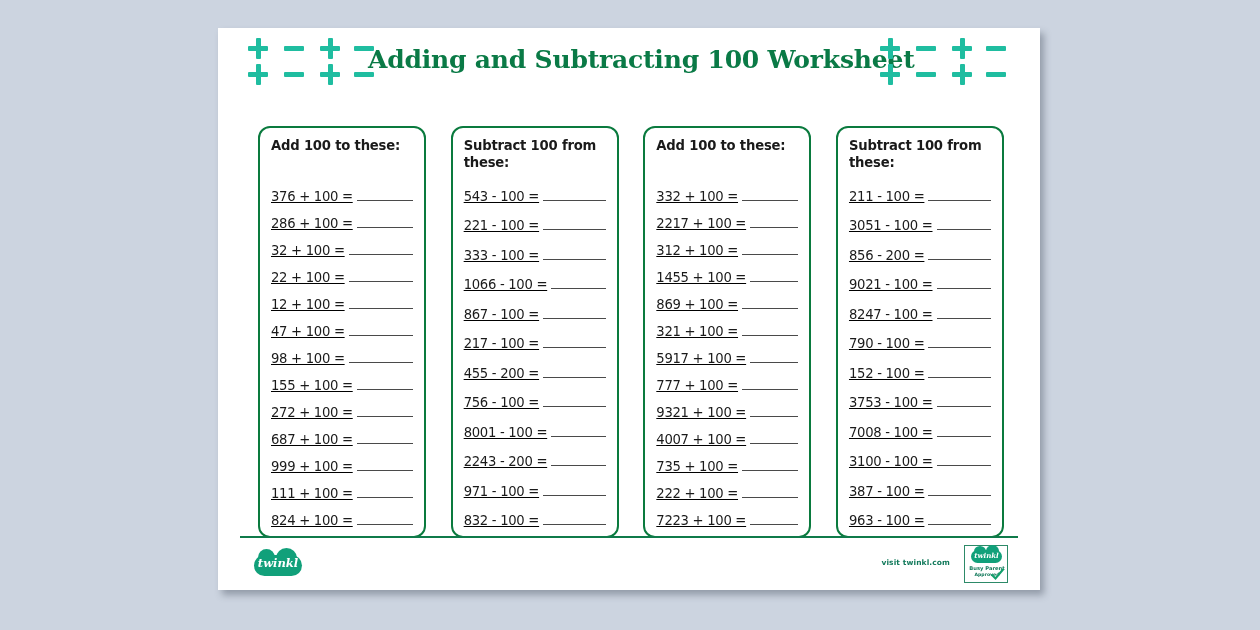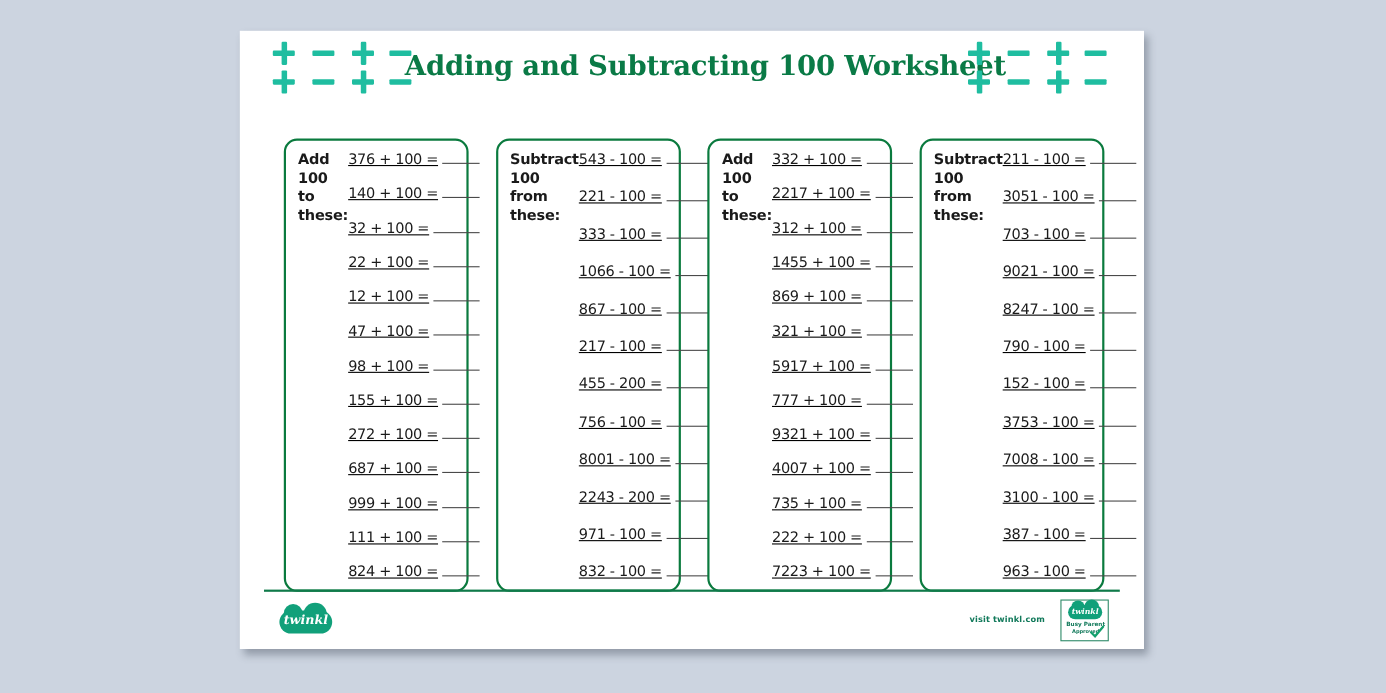--- a/index.html
+++ b/index.html
@@ -102,21 +102,22 @@
   }
 
   .qbox {
     width: 168px;
     box-sizing: border-box;
     border: 2.2px solid #0a7a3e;
     border-radius: 12px;
     padding: 9px 11px 8px 11px;
     background: #ffffff;
     display: flex;
-    flex-direction: row;
+    flex-direction: column;
+    gap: 16px;
   }
 
   .qbox-heading {
     font-family: "DejaVu Sans", sans-serif;
     font-weight: bold;
     font-size: 13.2px;
     color: #1a1a1a;
     line-height: 17px;
     letter-spacing: -0.2px;
     margin-bottom: 2px;
@@ -369,21 +370,21 @@
     <div class="columns">
 
       <div class="qbox">
         <div class="qbox-heading">Add 100 to these:</div>
         <div class="qlist">
           <div class="qrow">
               <span class="expr">376 + 100 =</span>
               <span class="blank"></span>
             </div>
           <div class="qrow">
-              <span class="expr">140 + 100 =</span>
+              <span class="expr">286 + 100 =</span>
               <span class="blank"></span>
             </div>
           <div class="qrow">
               <span class="expr">32 + 100 =</span>
               <span class="blank"></span>
             </div>
           <div class="qrow">
               <span class="expr">22 + 100 =</span>
               <span class="blank"></span>
             </div>
@@ -543,21 +544,21 @@
         <div class="qlist">
           <div class="qrow">
               <span class="expr">211 - 100 =</span>
               <span class="blank"></span>
             </div>
           <div class="qrow">
               <span class="expr">3051 - 100 =</span>
               <span class="blank"></span>
             </div>
           <div class="qrow">
-              <span class="expr">703 - 100 =</span>
+              <span class="expr">856 - 200 =</span>
               <span class="blank"></span>
             </div>
           <div class="qrow">
               <span class="expr">9021 - 100 =</span>
               <span class="blank"></span>
             </div>
           <div class="qrow">
               <span class="expr">8247 - 100 =</span>
               <span class="blank"></span>
             </div>

